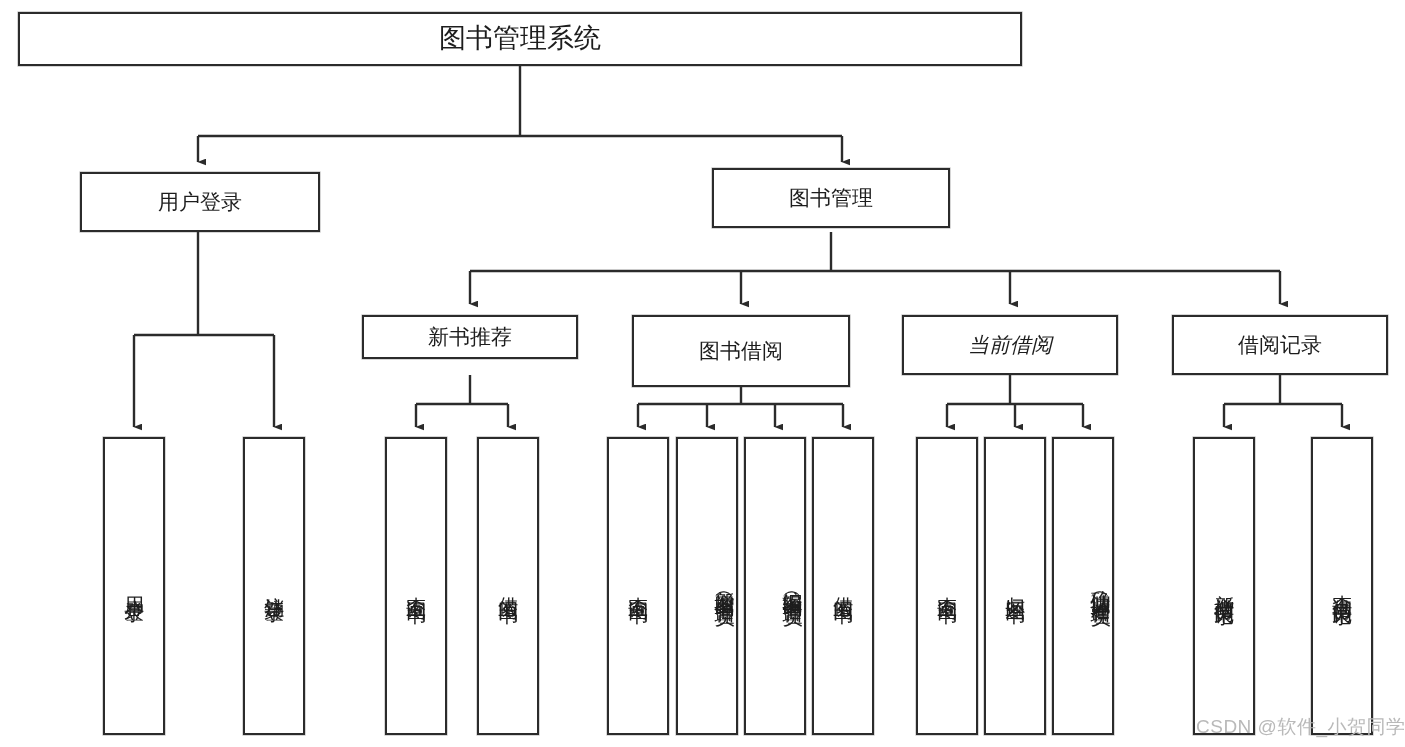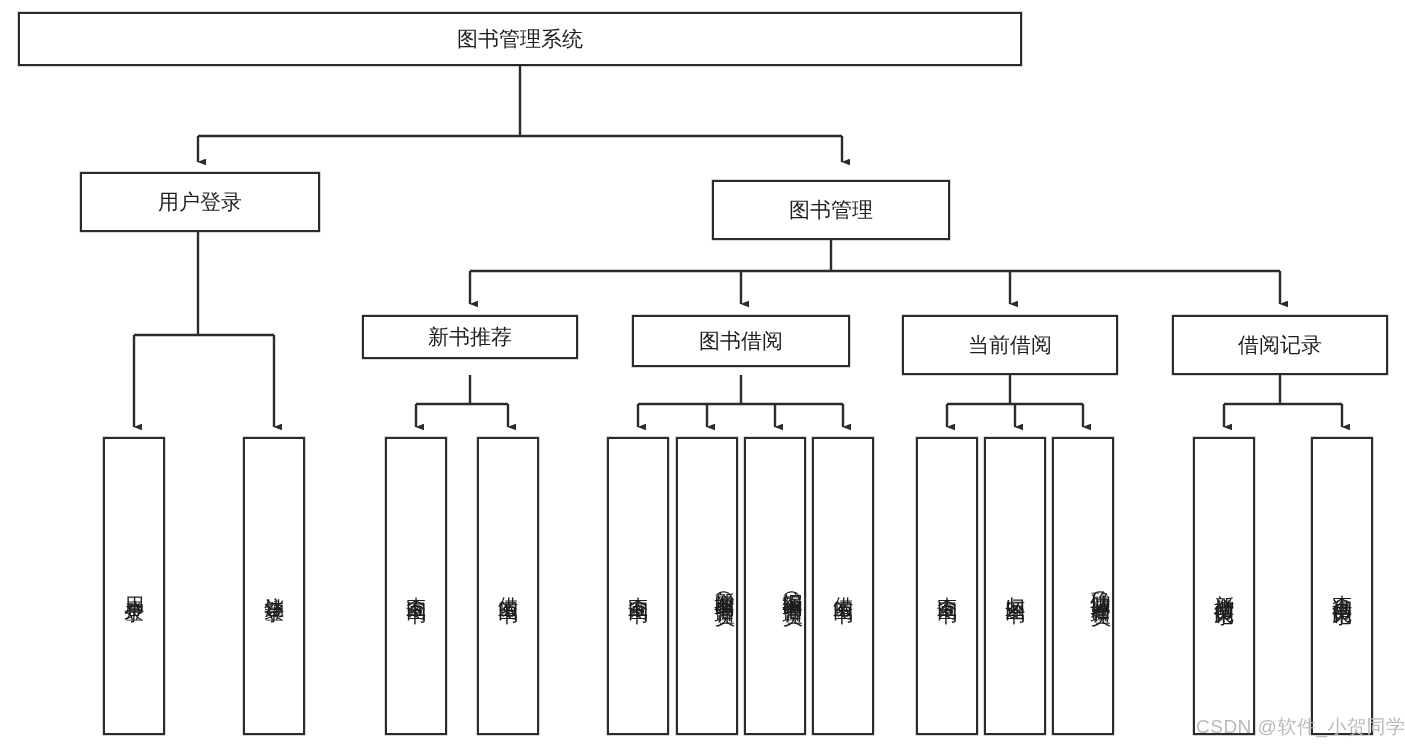--- a/index.html
+++ b/index.html
@@ -36,21 +36,21 @@
     justify-content: center;
     text-align: center;
     line-height: 1.18;
     color: #1d1d1d;
     box-shadow: 0 0 0 0.6px rgba(60,60,60,0.35);
   }
   .node.h {
     font-size: 21px;
   }
   .node.root {
-    font-size: 21px;
+    font-size: 27px;
   }
   .node.v {
     font-size: 20px;
     writing-mode: vertical-rl;
     text-orientation: upright;
     letter-spacing: 2.5px;
     padding: 8px 0;
     align-items: flex-start;
     justify-content: center;
   }
@@ -127,31 +127,31 @@
     </g>
   </svg>
 
   <div class="node root" style="left:18px; top:12px; width:1004px; height:54px;">
     <span>图书管理系统</span>
   </div>
 
   <div class="node h" style="left:80px; top:172px; width:240px; height:60px;">
     <span>用户登录</span>
   </div>
-  <div class="node h" style="left:712px; top:180px; width:238px; height:60px;">
+  <div class="node h" style="left:712px; top:168px; width:238px; height:60px;">
     <span>图书管理</span>
   </div>
 
   <div class="node h" style="left:362px; top:315px; width:216px; height:44px;">
     <span>新书推荐</span>
   </div>
-  <div class="node h" style="left:632px; top:315px; width:218px; height:52px;">
+  <div class="node h" style="left:632px; top:315px; width:218px; height:72px;">
     <span>图书借阅</span>
   </div>
-  <div class="node h" style="left:902px; top:315px; width:216px; height:60px;">
+  <div class="node h" style="left:902px; top:315px; width:216px; height:60px;font-style:italic;">
     <span>当前借阅</span>
   </div>
   <div class="node h" style="left:1172px; top:315px; width:216px; height:60px;font-family:Liberation Serif, serif;">
     <span>借阅记录</span>
   </div>
 
   <div class="node v tall" style="left:103px; top:437px; width:62px; height:298px;">
     <span class="vlabel">用户登录</span>
   </div>
   <div class="node v tall" style="left:243px; top:437px; width:62px; height:298px;">

